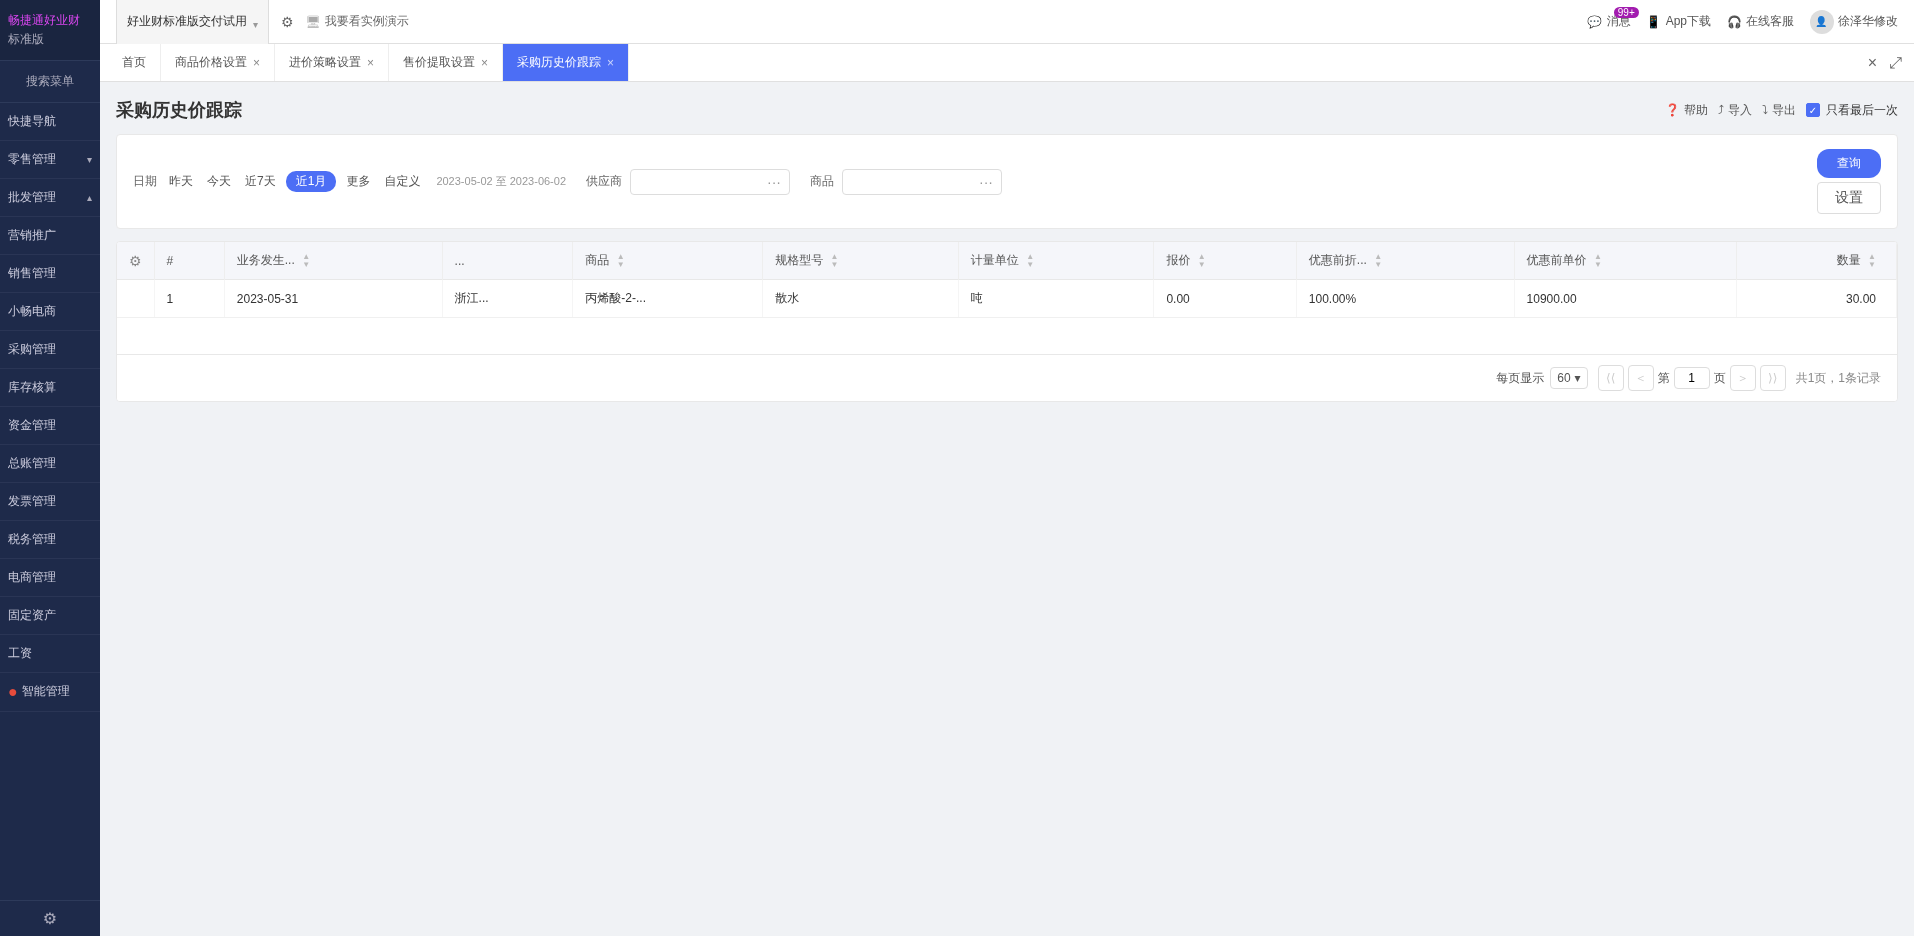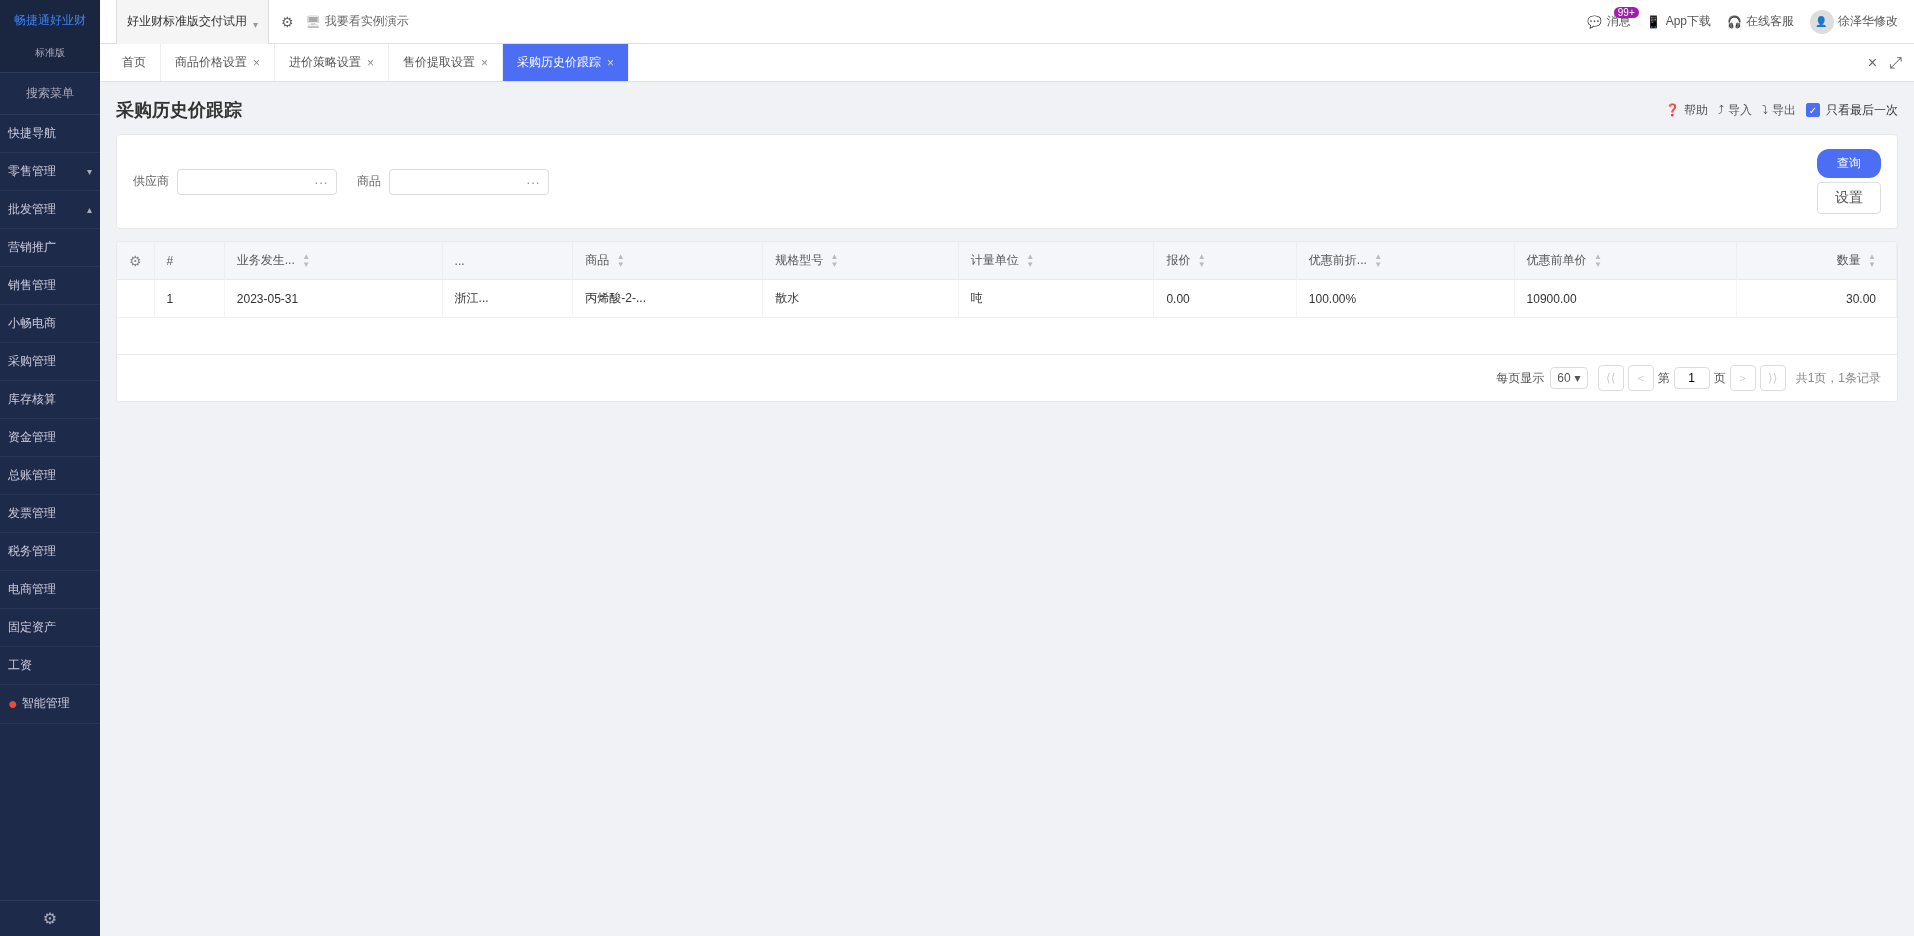--- a/index.html
+++ b/index.html
@@ -1,22 +1,22 @@
 <!DOCTYPE html>
 <html><head>
   <meta charset="utf-8">
   <style>
     * { box-sizing: border-box; margin: 0; padding: 0; }
     body { font-family: 'Microsoft YaHei', Arial, sans-serif; font-size: 13px; background: #f0f2f5; color: #333; display: flex; height: 936px; overflow: hidden; }
 
     
     .sidebar { width: 100px; background: #1e2a4a; display: flex; flex-direction: column; height: 100%; flex-shrink: 0; }
     .sidebar-logo { padding: 12px 8px; background: #1a2540; border-bottom: 1px solid #2d3a5a; }
-    .sidebar-logo-text { color: #3b82f6; font-size: 12px; line-height: 1.4; text-align: center; }
-    .sidebar-logo-sub { color: #aab; font-size: 10px; text-align: center; margin-top: 17px; }
+    .sidebar-logo-text { color: #d946ef; font-size: 12px; line-height: 1.4; }
+    .sidebar-logo-sub { color: #aab; font-size: 12px; margin-top: 2px; }
     .sidebar-search { padding: 8px; border-bottom: 1px solid #2d3a5a; }
     .sidebar-search-btn { width: 100%; background: transparent; border: none; color: #aab; font-size: 12px; cursor: pointer; text-align: center; padding: 4px; }
     .sidebar-nav-item { color: #ccd; font-size: 12px; padding: 10px 8px; cursor: pointer; text-align: center; border-bottom: 1px solid #2a3555; display: flex; align-items: center; justify-content: space-between; }
     .sidebar-bottom { margin-top: auto; border-top: 1px solid #2d3a5a; padding: 8px; text-align: center; }
     .sidebar-gear { color: #aab; font-size: 16px; cursor: pointer; }
     .sidebar-dot { color: #e74c3c; font-size: 16px; margin-right: 2px; }
     .sidebar-nav-row { display: flex; align-items: center; justify-content: center; gap: 2px; }
     .sidebar-arrow { font-size: 10px; color: #8899bb; }
     .triangle-up { color: #aab; }
     .triangle-down { color: #aab; }
@@ -244,20 +244,32 @@
           <div class="checkbox-box">
             <span class="checkbox-check">✓</span>
           </div>
           <span>只看最后一次</span>
         </div>
       </div>
     </div>
 
     <div class="filter-area">
       <div class="filter-row">
+        <div class="filter-item">
+          <span class="filter-label">日期</span>
+          <div class="date-options">
+            <span class="date-option">昨天</span>
+            <span class="date-option">今天</span>
+            <span class="date-option">近7天</span>
+            <span class="date-option active">近1月</span>
+            <span class="date-option">更多</span>
+            <span class="date-option">自定义</span>
+          </div>
+          <span class="date-range-text">2023-05-02 至 2023-06-02</span>
+        </div>
 
         <div class="filter-item">
           <span class="filter-label">供应商</span>
           <div class="filter-input">
             <span style="min-width:120px;"></span>
             <span class="filter-input-dots">···</span>
           </div>
         </div>
 
         <div class="filter-item">

